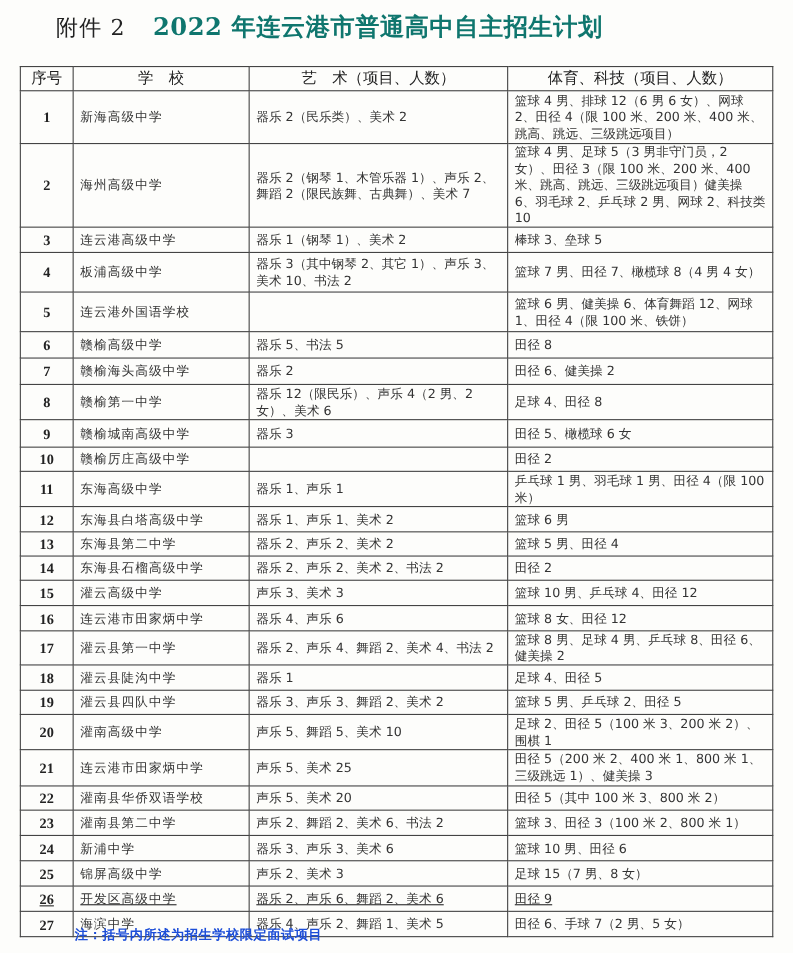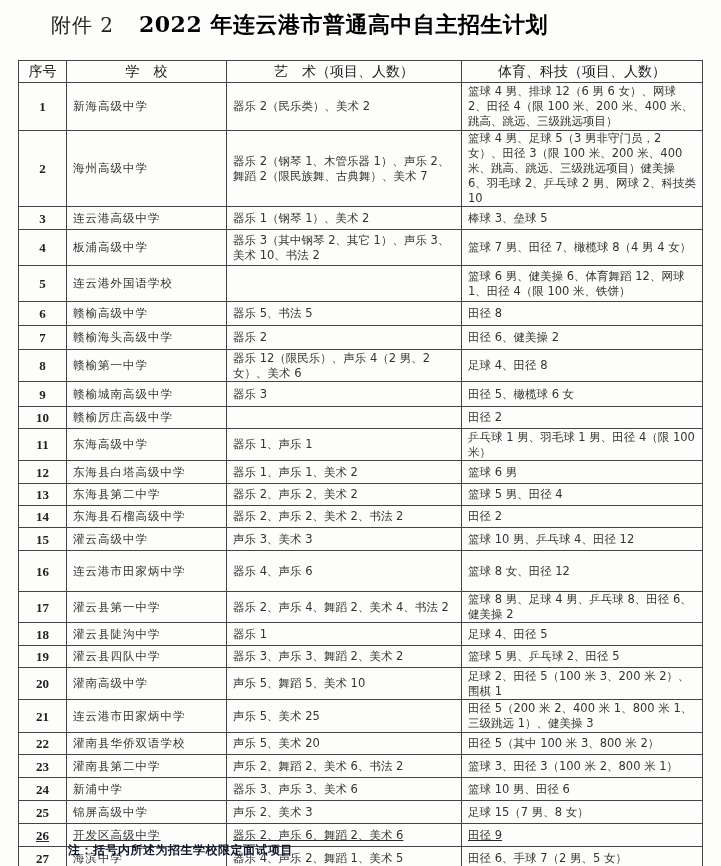--- a/index.html
+++ b/index.html
@@ -9,21 +9,21 @@
       color: #2a2a2a; position: relative; overflow: hidden;
     }
     .title-line {
       position: absolute; top: 8px; left: 4px; width: 721px; height: 34px;
     }
     .attach {
       position: absolute; left: 47px; top: 4px; font-size: 20px; color: #222;
       font-family: "DejaVu Serif", serif; letter-spacing: 1px;
     }
     .doc-title {
-      position: absolute; left: 135px; top: 2px; font-size: 22px; color: #000000;
+      position: absolute; left: 135px; top: 2px; font-size: 22px; color: #0f766e;
       font-family: "DejaVu Serif", serif; font-weight: bold; letter-spacing: 0.5px;
     }
     table {
       position: absolute; left: 18px; top: 42px; width: 684px;
       border-collapse: collapse; table-layout: fixed;
       border: 1.5px solid #333;
       margin-top: 18px;
     }
     td, th {
       border: 1px solid #444; padding: 0 6px; font-weight: normal;
@@ -37,21 +37,21 @@
     col.c-school { width: 160px; }
     col.c-art { width: 235px; }
     col.c-sport { width: 241px; }
     td.no {
       text-align: center; font-family: "Liberation Serif", serif; font-weight: bold;
       font-size: 13px; color: #222;
     }
     td.school { letter-spacing: 1px; }
     .note {
       position: absolute; left: 68px; top: 842px; font-size: 12px; font-weight: bold;
-      font-family: "DejaVu Sans", sans-serif; color: #0f172a; letter-spacing: 0.5px;
+      font-family: "DejaVu Sans", sans-serif; color: #1d4ed8; letter-spacing: 0.5px;
     }
   </style>
 </head>
 <body>
 
 <div class="title-line">
   <span class="attach">附件 2</span>
   <span class="doc-title">2022 年连云港市普通高中自主招生计划</span>
 </div>
 
@@ -154,21 +154,21 @@
         <td class="school">东海县石榴高级中学</td>
         <td class="art">器乐 2、声乐 2、美术 2、书法 2</td>
         <td class="sport">田径 2</td>
       </tr>
       <tr style="height: 23px;">
         <td class="no">15</td>
         <td class="school">灌云高级中学</td>
         <td class="art">声乐 3、美术 3</td>
         <td class="sport">篮球 10 男、乒乓球 4、田径 12</td>
       </tr>
-      <tr style="height: 41px;">
+      <tr style="height: 23px;">
         <td class="no">16</td>
         <td class="school">连云港市田家炳中学</td>
         <td class="art">器乐 4、声乐 6</td>
         <td class="sport">篮球 8 女、田径 12</td>
       </tr>
       <tr style="height: 30px;">
         <td class="no">17</td>
         <td class="school">灌云县第一中学</td>
         <td class="art">器乐 2、声乐 4、舞蹈 2、美术 4、书法 2</td>
         <td class="sport">篮球 8 男、足球 4 男、乒乓球 8、田径 6、健美操 2</td>

